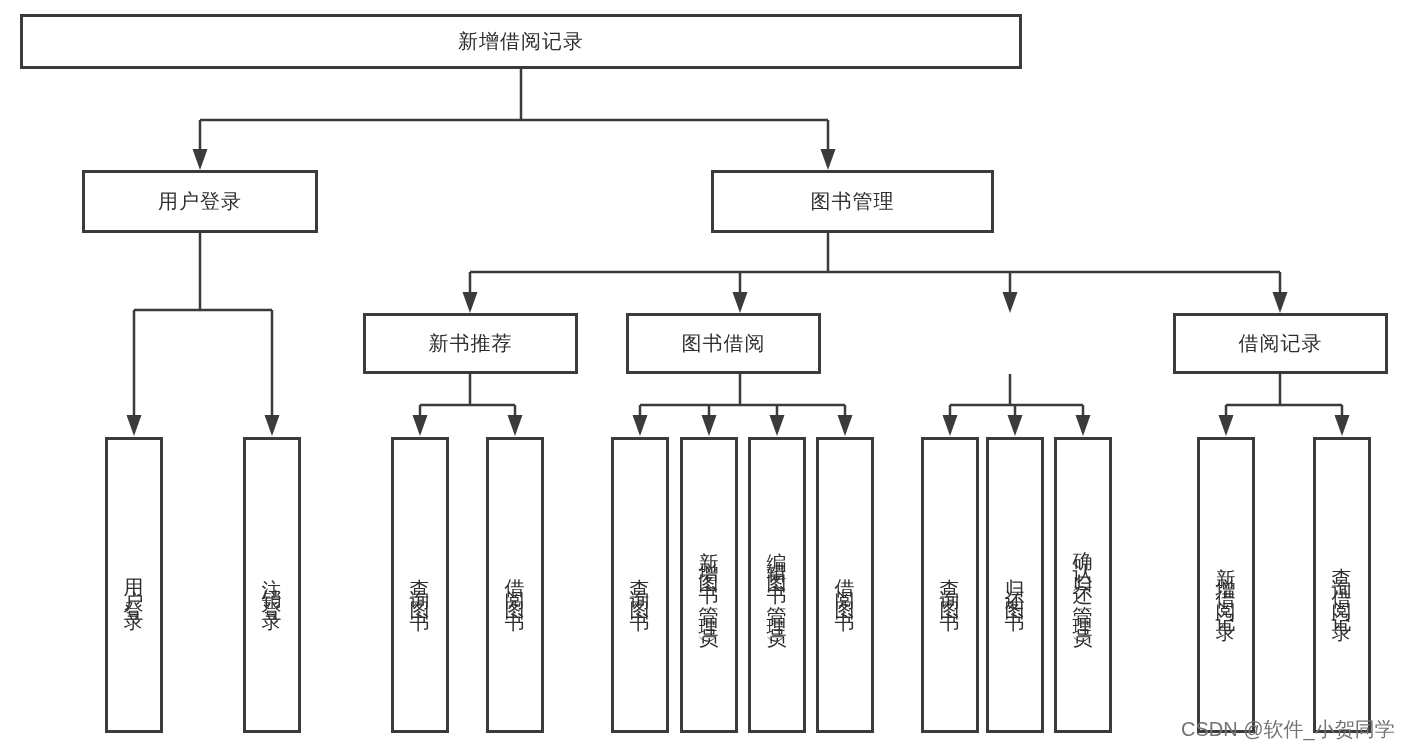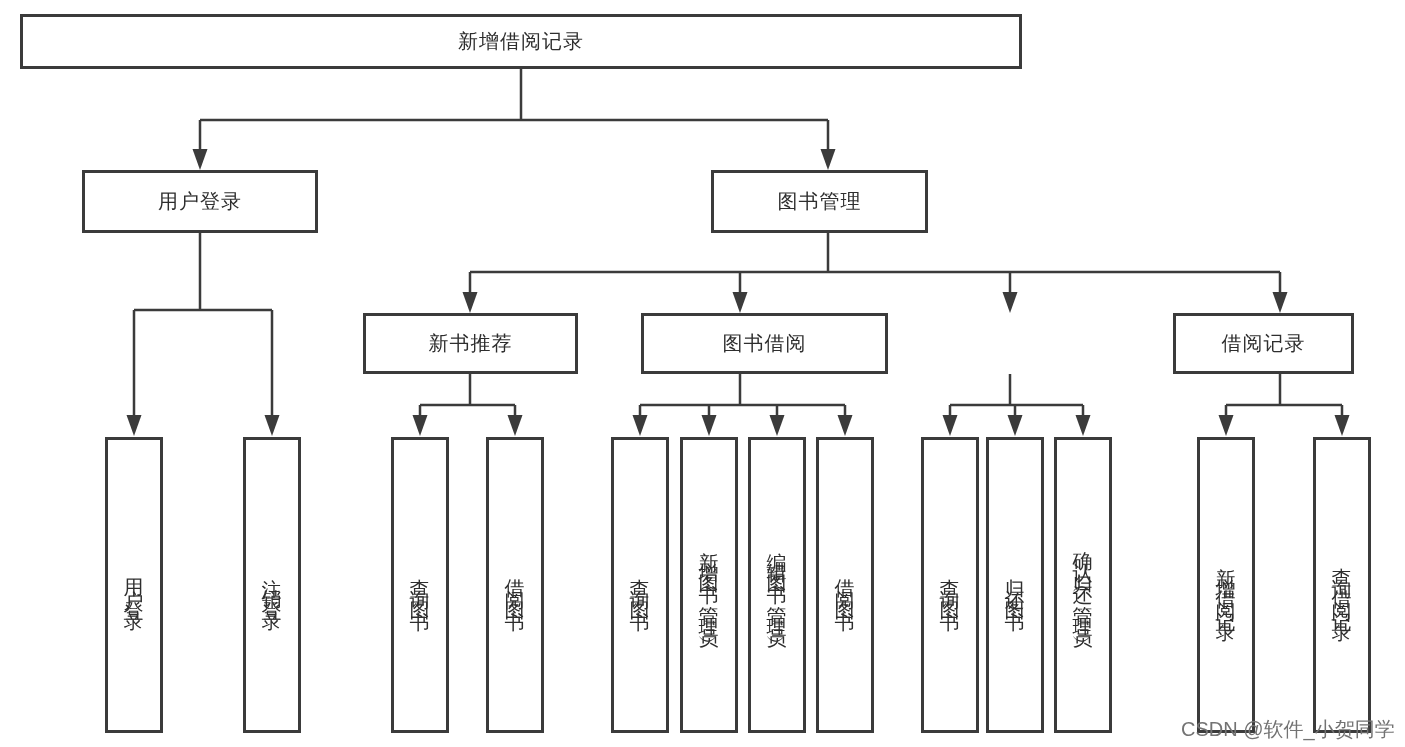--- a/index.html
+++ b/index.html
@@ -107,31 +107,31 @@
     </g>
   </svg>
 
   <div class="node" style="left:20px; top:14px; width:1002px; height:55px">
     <span class="lbl">新增借阅记录</span>
   </div>
 
   <div class="node" style="left:82px; top:170px; width:236px; height:63px">
     <span class="lbl">用户登录</span>
   </div>
-  <div class="node" style="left:711px; top:170px; width:217px; height:63px">
+  <div class="node" style="left:711px; top:170px; width:283px; height:63px">
     <span class="lbl">图书管理</span>
   </div>
 
   <div class="node" style="left:363px; top:313px; width:215px; height:61px">
     <span class="lbl">新书推荐</span>
   </div>
-  <div class="node" style="left:641px; top:313px; width:247px; height:61px">
+  <div class="node" style="left:626px; top:313px; width:195px; height:61px">
     <span class="lbl">图书借阅</span>
   </div>
-  <div class="node" style="left:1173px; top:313px; width:181px; height:61px">
+  <div class="node" style="left:1173px; top:313px; width:215px; height:61px">
     <span class="lbl">借阅记录</span>
   </div>
 
   <div class="node v" style="left:105px; top:437px; width:58px; height:296px">
     <span class="lbl">用户登录</span>
   </div>
   <div class="node v" style="left:243px; top:437px; width:58px; height:296px">
     <span class="lbl">注销登录</span>
   </div>
 

